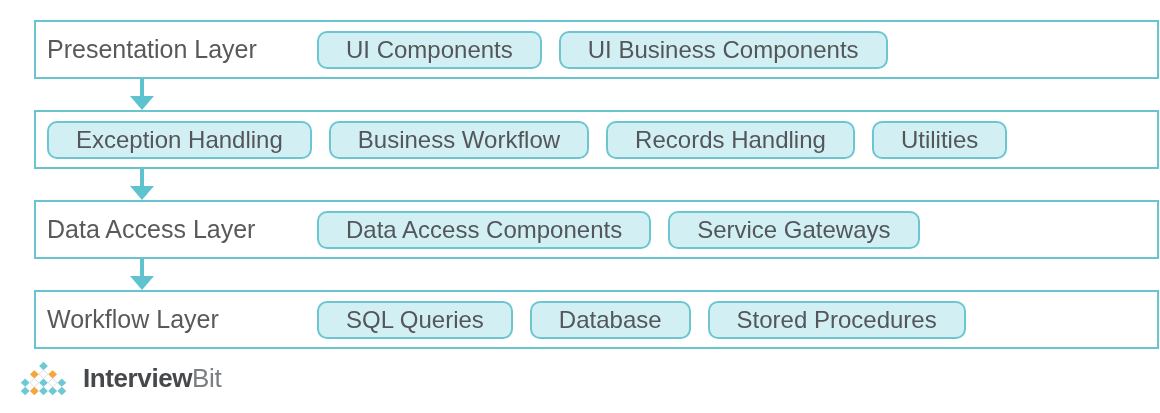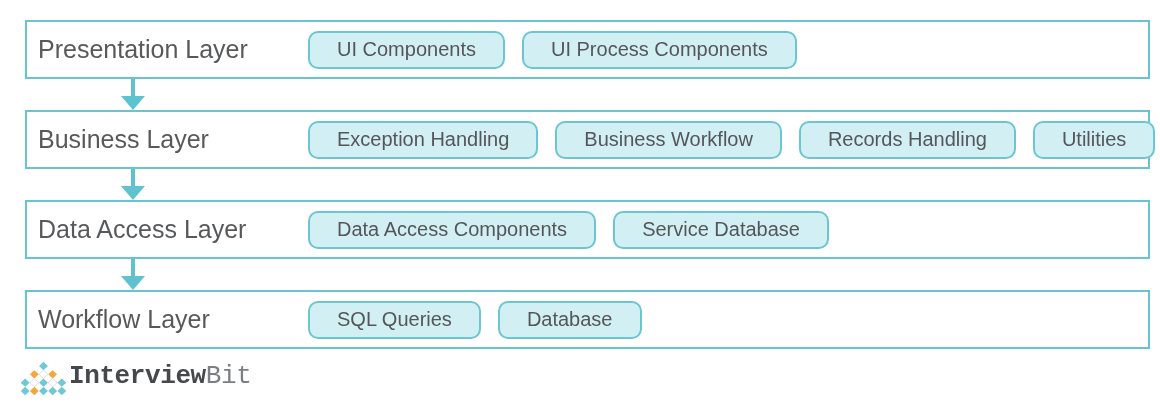--- a/index.html
+++ b/index.html
@@ -10,21 +10,21 @@
   body {
     width: 1160px;
     height: 413px;
     position: relative;
     font-family: "Liberation Sans", sans-serif;
     overflow: hidden;
   }
   .diagram {
     position: absolute;
     top: 20px;
-    left: 25px;
+    left: 34px;
     width: 1125px;
   }
   .layer-row {
     box-sizing: border-box;
     height: 59px;
     border: 2px solid var(--row-border, #69c4cf);
     background: #ffffff;
     display: flex;
     align-items: center;
     padding-left: 11px;
@@ -43,21 +43,21 @@
   }
   .chip {
     box-sizing: border-box;
     height: 38px;
     display: flex;
     align-items: center;
     background: var(--chip-bg, #d2f0f4);
     border: 2px solid var(--chip-border, #6cc6d0);
     border-radius: 10px;
     padding: 0 27px;
-    font-size: 20px;
+    font-size: 24px;
     color: var(--chip-text, #54565a);
     white-space: nowrap;
   }
   .arrow-gap {
     position: relative;
     height: 31px;
     width: 100%;
   }
   .arrow-stem {
     position: absolute;
@@ -75,23 +75,22 @@
     height: 0;
     border-left: 12px solid transparent;
     border-right: 12px solid transparent;
     border-top: 14px solid var(--arrow, #5ec3cf);
   }
   .brand {
     position: absolute;
     left: 20px;
     top: 361px;
     display: flex;
-    align-items: flex-start;
-    gap: 2px;
-    font-family: Liberation Mono, monospace;
+    align-items: center;
+    gap: 16px;
   }
   .brand-mark {
     display: block;
   }
   .brand-text {
     font-size: 26px;
     letter-spacing: -0.4px;
     white-space: nowrap;
   }
   .brand-text .bold {
@@ -109,56 +108,56 @@
   }
 </style>
 </head>
 <body>
 
 <div class="diagram" id="layers-diagram">
     <div class="layer-row">
     <div class="layer-label">Presentation Layer</div>
     <div class="chips">
         <div class="chip">UI Components</div>
-        <div class="chip">UI Process Components</div>
+        <div class="chip">UI Business Components</div>
       </div>
   </div>
     <div class="arrow-gap">
     <div class="arrow-stem"></div>
     <div class="arrow-head"></div>
   </div>
     <div class="layer-row">
-    <div class="layer-label">Business Layer</div>
     <div class="chips">
         <div class="chip">Exception Handling</div>
         <div class="chip">Business Workflow</div>
         <div class="chip">Records Handling</div>
         <div class="chip">Utilities</div>
       </div>
   </div>
     <div class="arrow-gap">
     <div class="arrow-stem"></div>
     <div class="arrow-head"></div>
   </div>
     <div class="layer-row">
     <div class="layer-label">Data Access Layer</div>
     <div class="chips">
         <div class="chip">Data Access Components</div>
-        <div class="chip">Service Database</div>
+        <div class="chip">Service Gateways</div>
       </div>
   </div>
     <div class="arrow-gap">
     <div class="arrow-stem"></div>
     <div class="arrow-head"></div>
   </div>
     <div class="layer-row">
     <div class="layer-label">Workflow Layer</div>
     <div class="chips">
         <div class="chip">SQL Queries</div>
         <div class="chip">Database</div>
+        <div class="chip">Stored Procedures</div>
       </div>
   </div>
   </div>
 
 <div class="brand">
   <svg class="brand-mark" width="47" height="35" viewBox="0 0 56 42" xmlns="http://www.w3.org/2000/svg">
 
     <polygon points="28,1 33.3,6 28,11 22.7,6" fill="var(--logo-teal)"></polygon>
 
     <polygon points="17,11 22.3,16 17,21 11.7,16" fill="var(--logo-orange)"></polygon>

